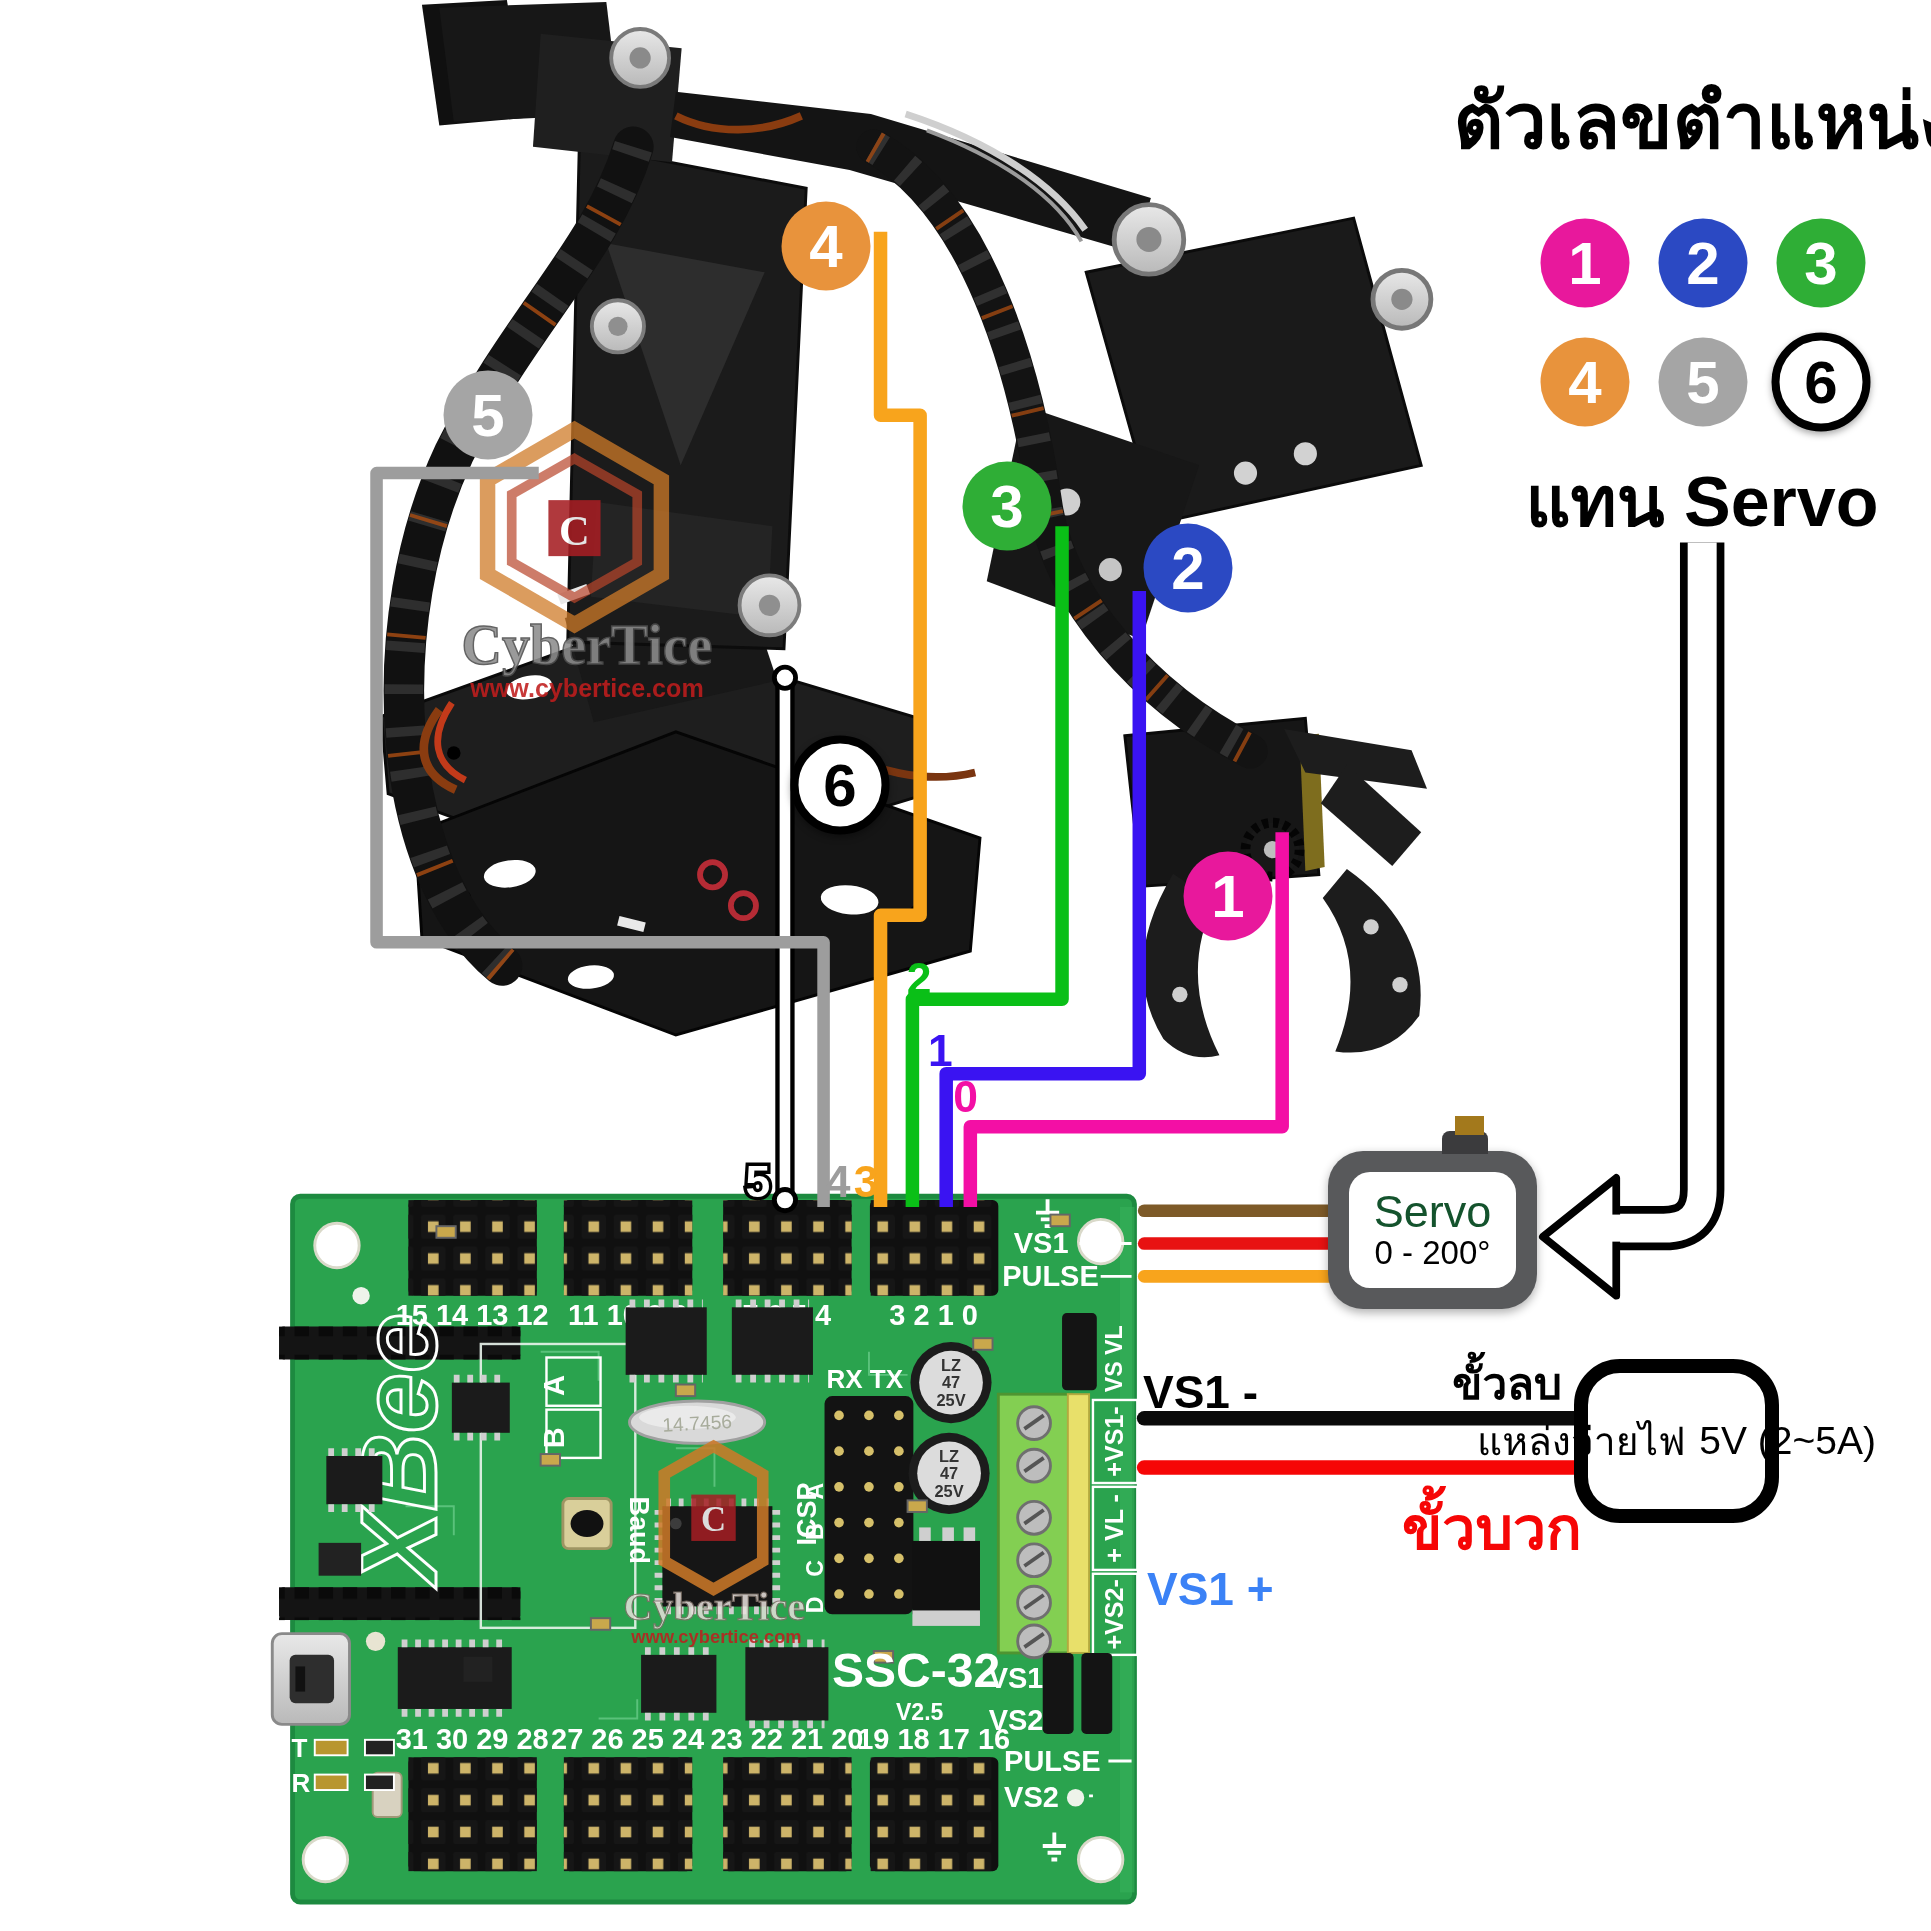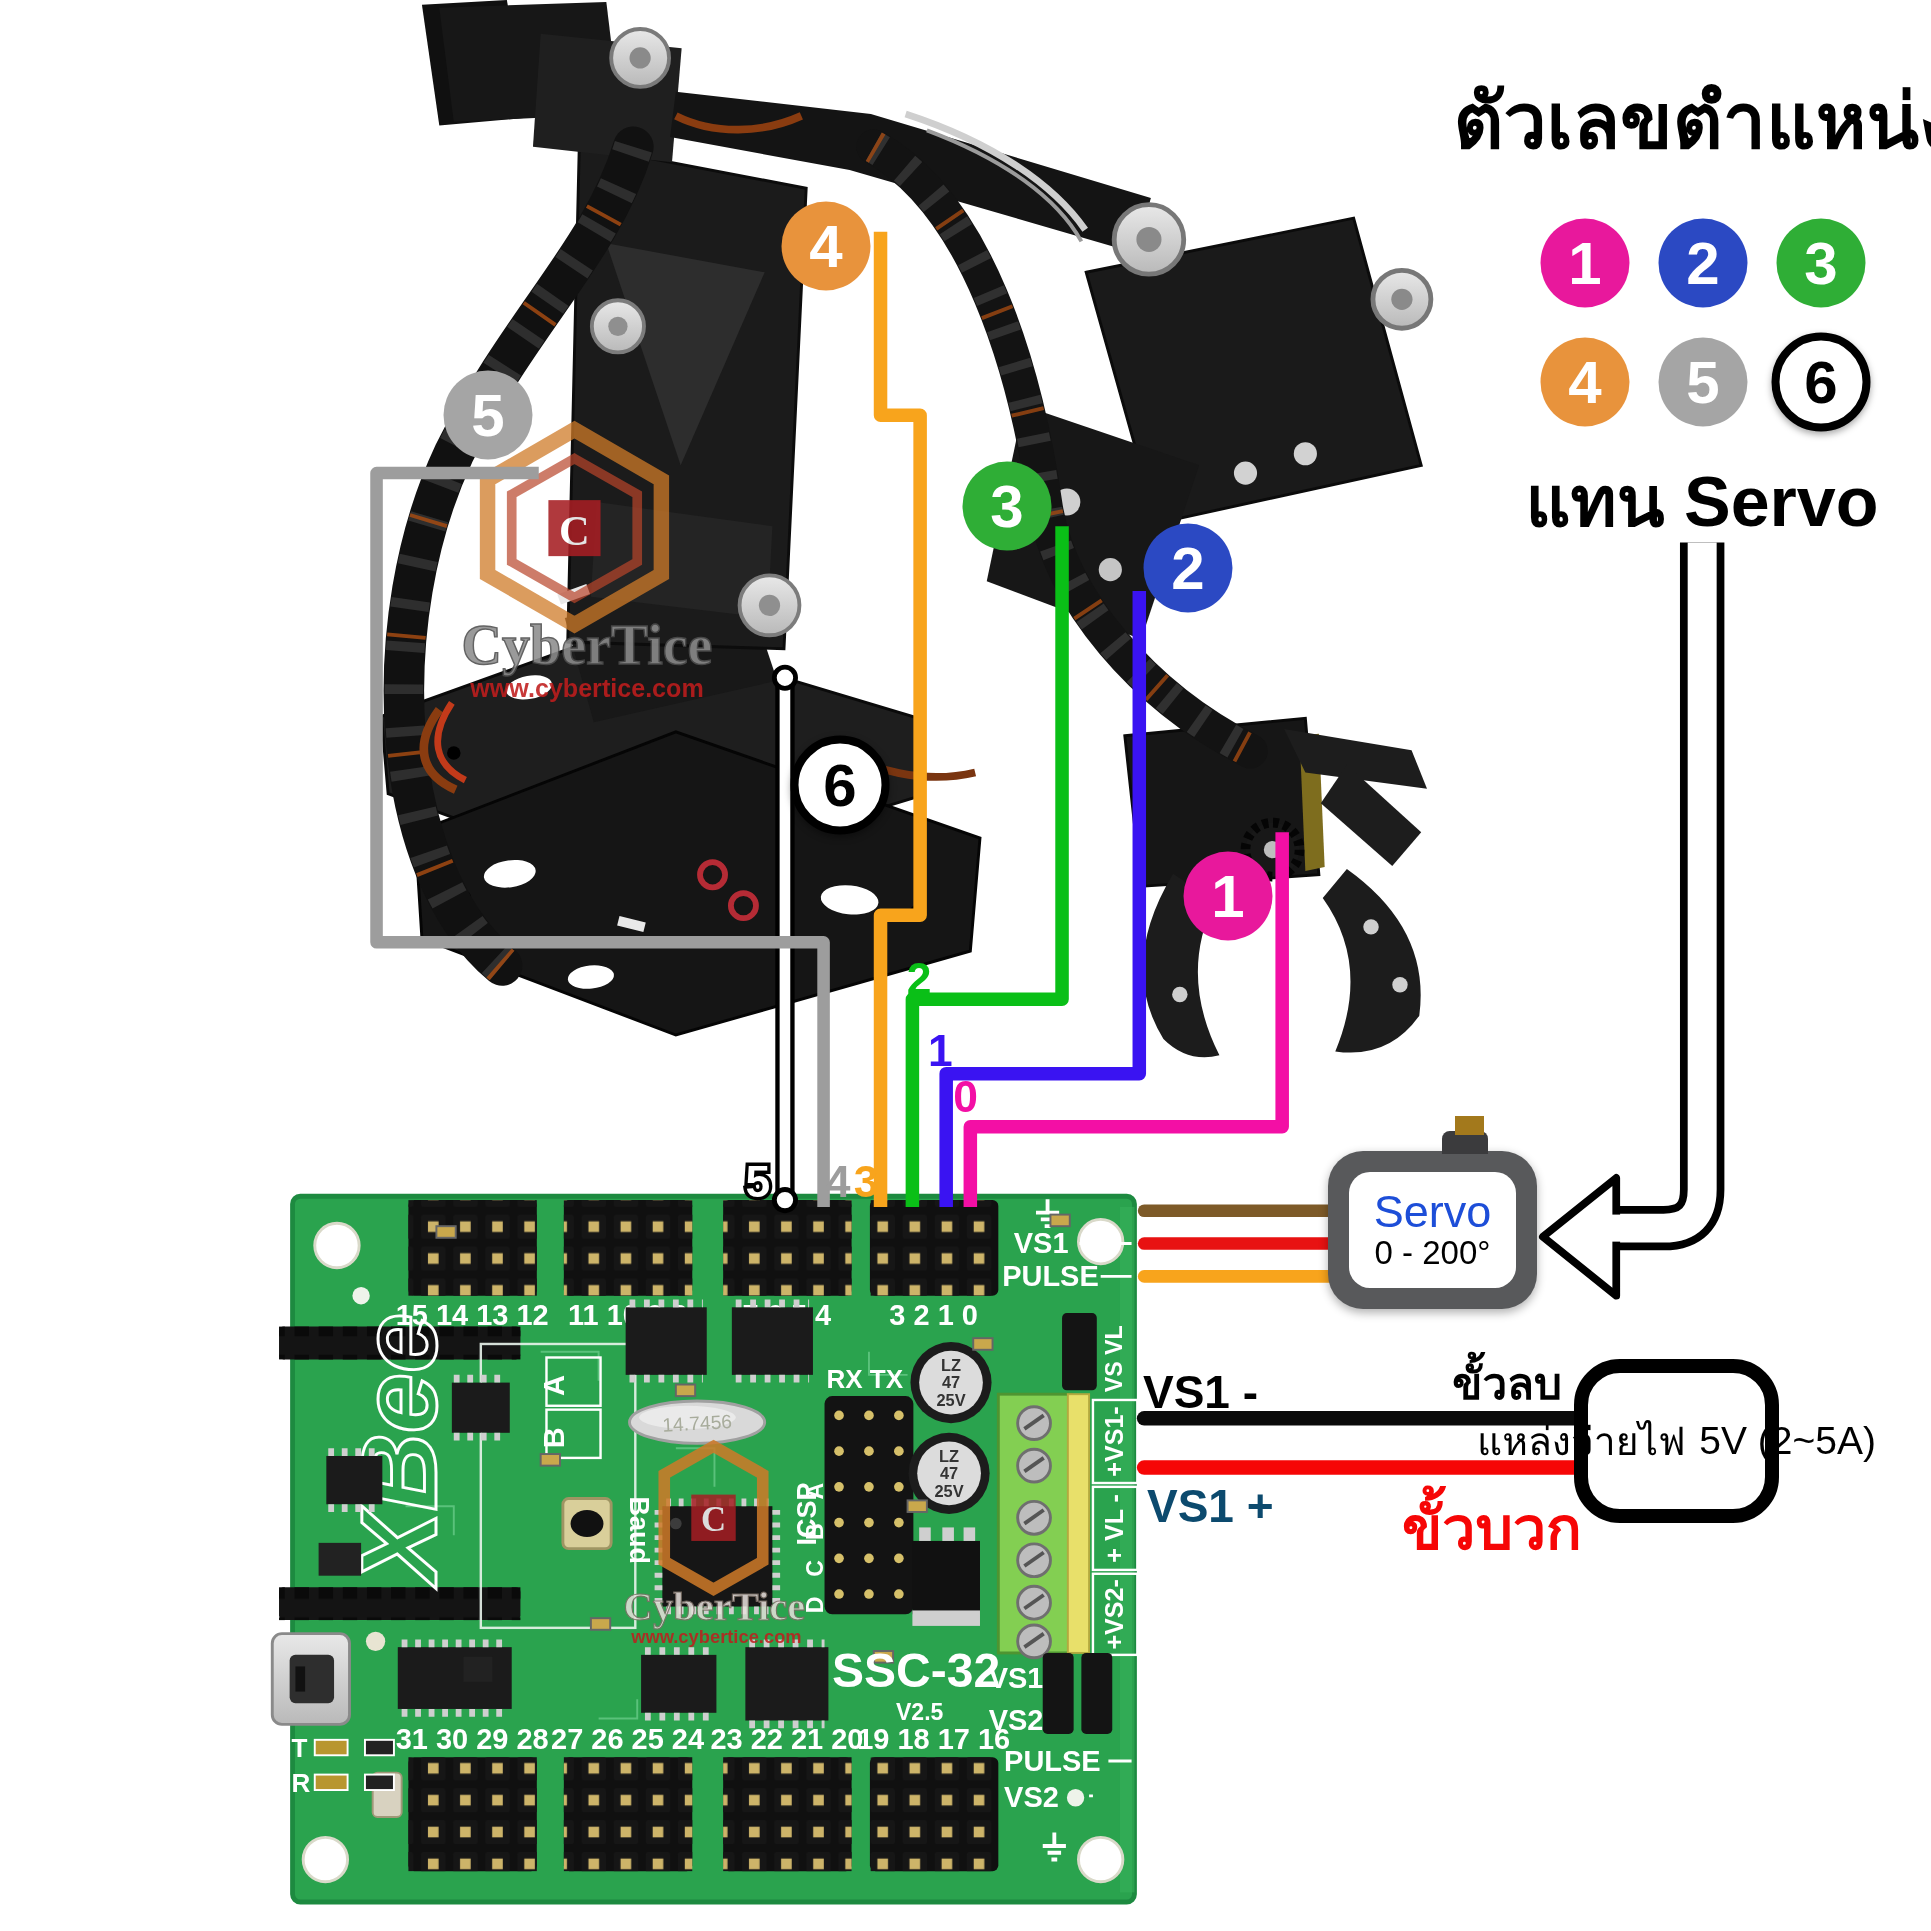--- a/index.html
+++ b/index.html
@@ -19,21 +19,21 @@
              border-radius:46px;box-sizing:border-box;display:flex;flex-direction:row;
              align-items:center;justify-content:center;gap:13.5px;z-index:6;}
   #power-box div{font-size:39px;color:#000;white-space:nowrap;}
   #servo-box{left:1328px;top:1151px;width:209px;height:158px;background:#58595b;border-radius:35px;z-index:6;
              box-shadow:0 3.9px 9.7px rgba(0,0,0,.3);}
   #servo-horn{position:absolute;left:114px;top:-20px;width:46px;height:23px;background:#3b3b3d;
               border-radius:7.7px 7.7px 0 0;}
   #servo-nub{position:absolute;left:127px;top:-35px;width:29px;height:19.3px;background:#a3791c;}
   #servo-inner{position:absolute;left:21px;top:21px;right:21px;bottom:21px;background:#fff;border-radius:21px;
                display:flex;flex-direction:column;align-items:center;justify-content:center;}
-  #servo-inner .l1{font-size:45px;color:#1d4ed8;line-height:1.05;}
+  #servo-inner .l1{font-size:45px;color:#14532d;line-height:1.05;}
   #servo-inner .l2{font-size:33px;color:#000;line-height:1.1;}
   .boardtxt{color:#fff;font-weight:bold;white-space:nowrap;}
 </style>
 </head>
 <body>
 
 <div id="stage">
 
 <svg id="scene" viewBox="0 0 2000 2000" xmlns="http://www.w3.org/2000/svg">
   <defs>
@@ -477,21 +477,21 @@
   <div id="servo-horn"></div>
   <div id="servo-nub"></div>
   <div id="servo-inner">
     <div class="l1">Servo</div>
     <div class="l2">0 - 200°</div>
   </div>
 </div>
 
 <div class="abs pwr-label" style="left:1143px;top:1365px;font-size:46px;color:#000;">VS1 -</div>
 <div class="abs pwr-label" style="left:1352px;top:1348px;width:210px;text-align:right;font-size:44px;color:#000;">ขั้วลบ</div>
-<div class="abs pwr-label" style="left:1147px;top:1479px;font-size:46px;color:#0c4a6e;">VS1 +</div>
+<div class="abs pwr-label" style="left:1147px;top:1562px;font-size:46px;color:#3b82f6;">VS1 +</div>
 <div class="abs pwr-label" style="left:1402px;top:1481px;width:162px;text-align:right;font-size:59px;color:#f60606;">ขั้วบวก</div>
 <div class="abs" id="power-box">
   <div>แหล่งจ่ายไฟ</div>
   <div>5V (2~5A)</div>
 </div>
 
 <div class="abs boardtxt" style="left:832px;top:1643px;width:164px;text-align:center;font-size:48px;z-index:5;">SSC-32</div>
 <div class="abs boardtxt" style="left:896px;top:1699px;width:97px;text-align:left;font-size:23px;z-index:5;">V2.5</div>
 
 </div>

